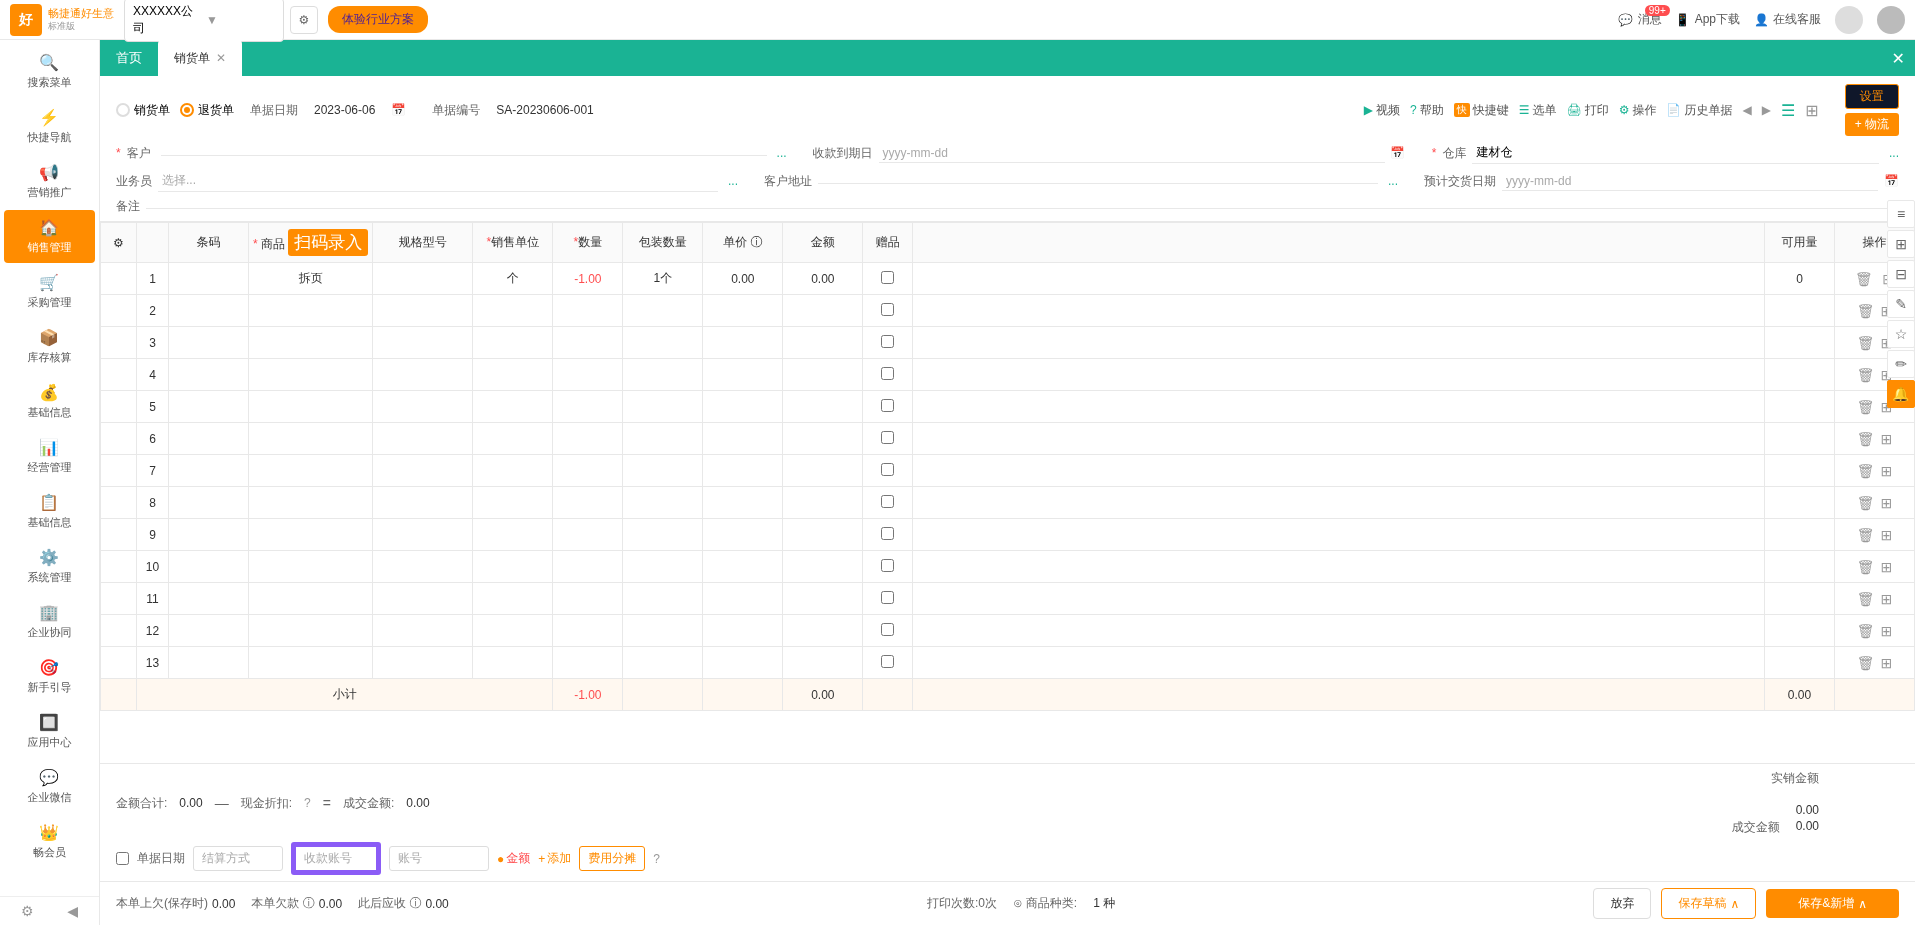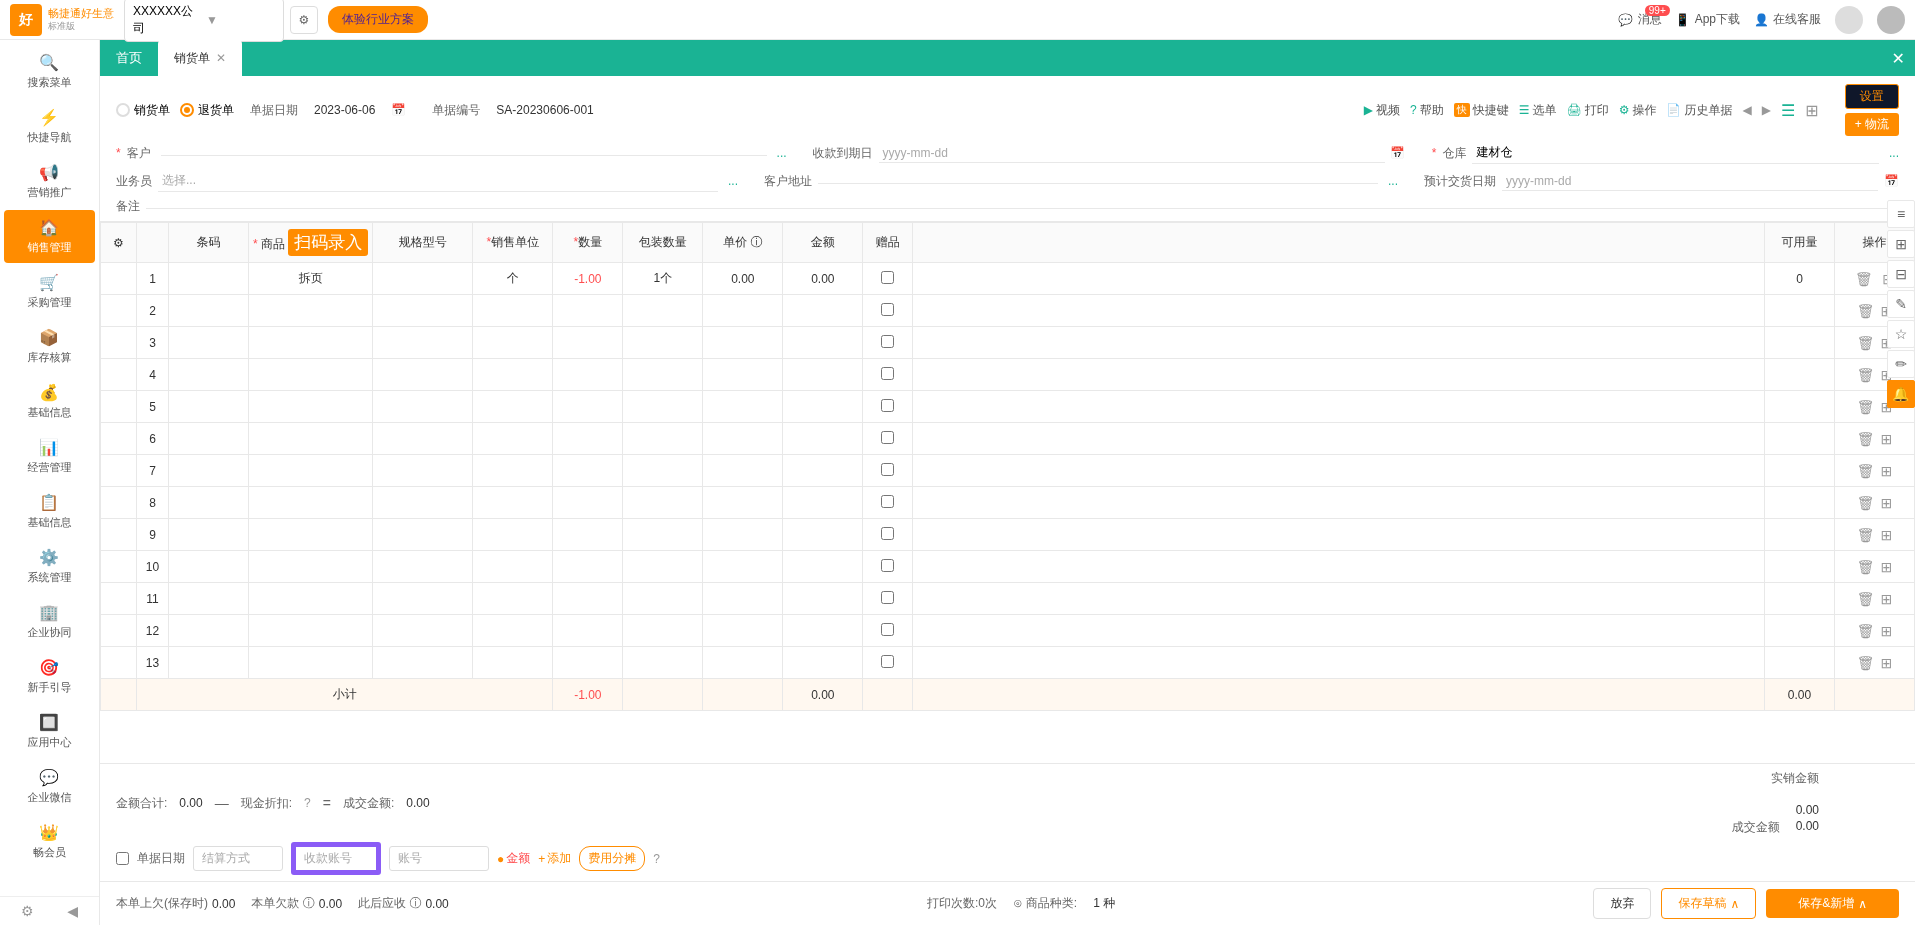--- a/index.html
+++ b/index.html
@@ -63,21 +63,21 @@
     .col-price { width: 80px; }
     .col-amount { width: 80px; }
     .col-gift { width: 50px; }
     .col-avail { width: 70px; }
     .col-ops { width: 80px; }
     .scan-btn { background: #ff8c00; color: #fff; border: none; border-radius: 3px; padding: 2px 6px; cursor: pointer; font-size: 17px; }
     .red-text { color: #ff4d4f; }
     .ops-btn { background: none; border: none; cursor: pointer; color: #999; font-size: 14px; padding: 0 3px; }
     .subtotal-row td { background: #fff8f0; font-weight: 500; }
     .add-btn { background: none; border: none; color: #ff8c00; cursor: pointer; display: flex; align-items: center; gap: 2px; }
-    .fee-btn { background: #fff; border: 1px solid #ff8c00; color: #ff8c00; border-radius: 11px; padding: 3px 8px; cursor: pointer; }
+    .fee-btn { background: #fff; border: 1px solid #ff8c00; color: #ff8c00; border-radius: 3px; padding: 3px 8px; cursor: pointer; }
 
     
     .footer-bar { height: 44px; background: #fff; border-top: 1px solid #e8e8e8; display: flex; align-items: center; padding: 0 16px; gap: 16px; }
     .footer-stat { display: flex; align-items: center; gap: 4px; }
     .footer-actions { margin-left: auto; display: flex; align-items: center; gap: 10px; }
     .discard-btn { background: #fff; border: 1px solid #ddd; border-radius: 4px; padding: 6px 16px; cursor: pointer; color: #333; }
     .draft-btn { background: #fff; border: 1px solid #ff8c00; color: #ff8c00; border-radius: 4px; padding: 6px 16px; cursor: pointer; display: flex; align-items: center; gap: 4px; }
     .save-new-btn { background: #ff8c00; color: #fff; border: none; border-radius: 4px; padding: 6px 32px; cursor: pointer; display: flex; align-items: center; gap: 4px; }
 
     

